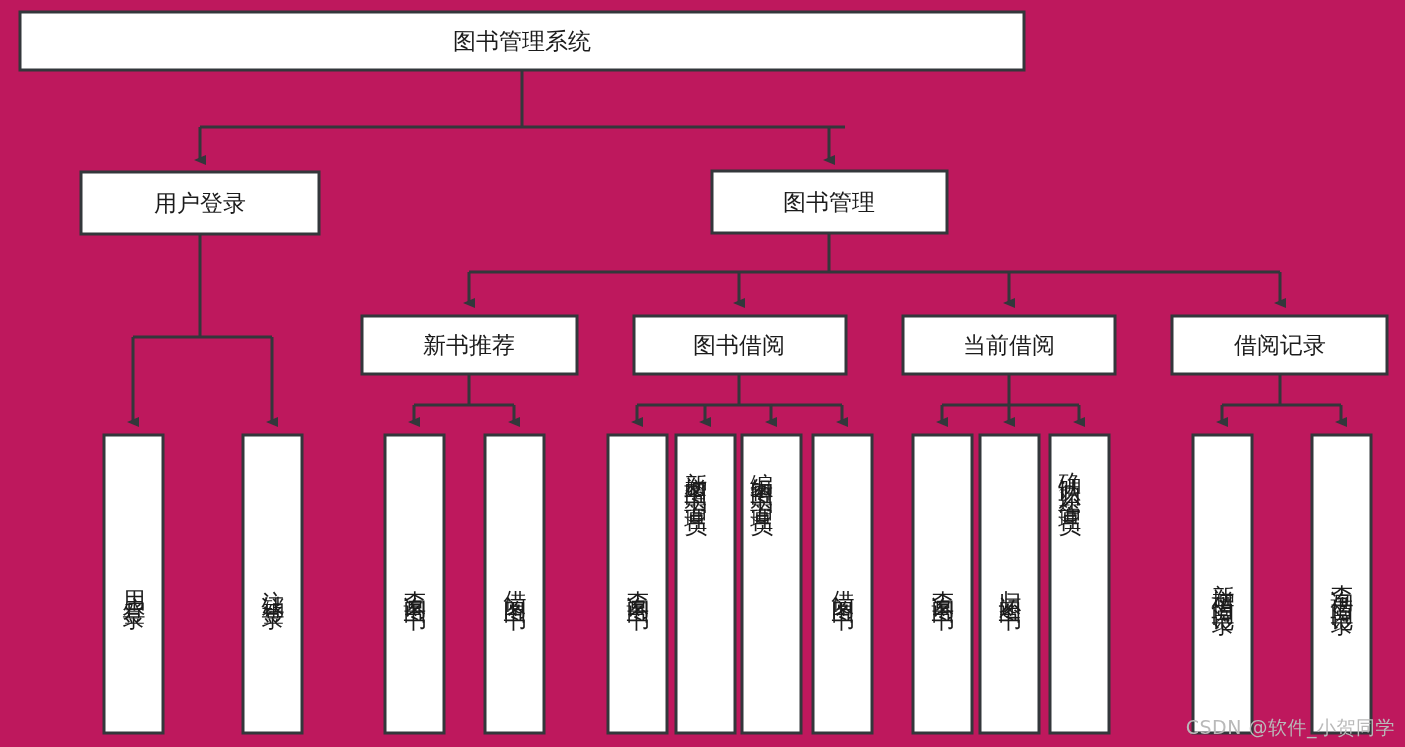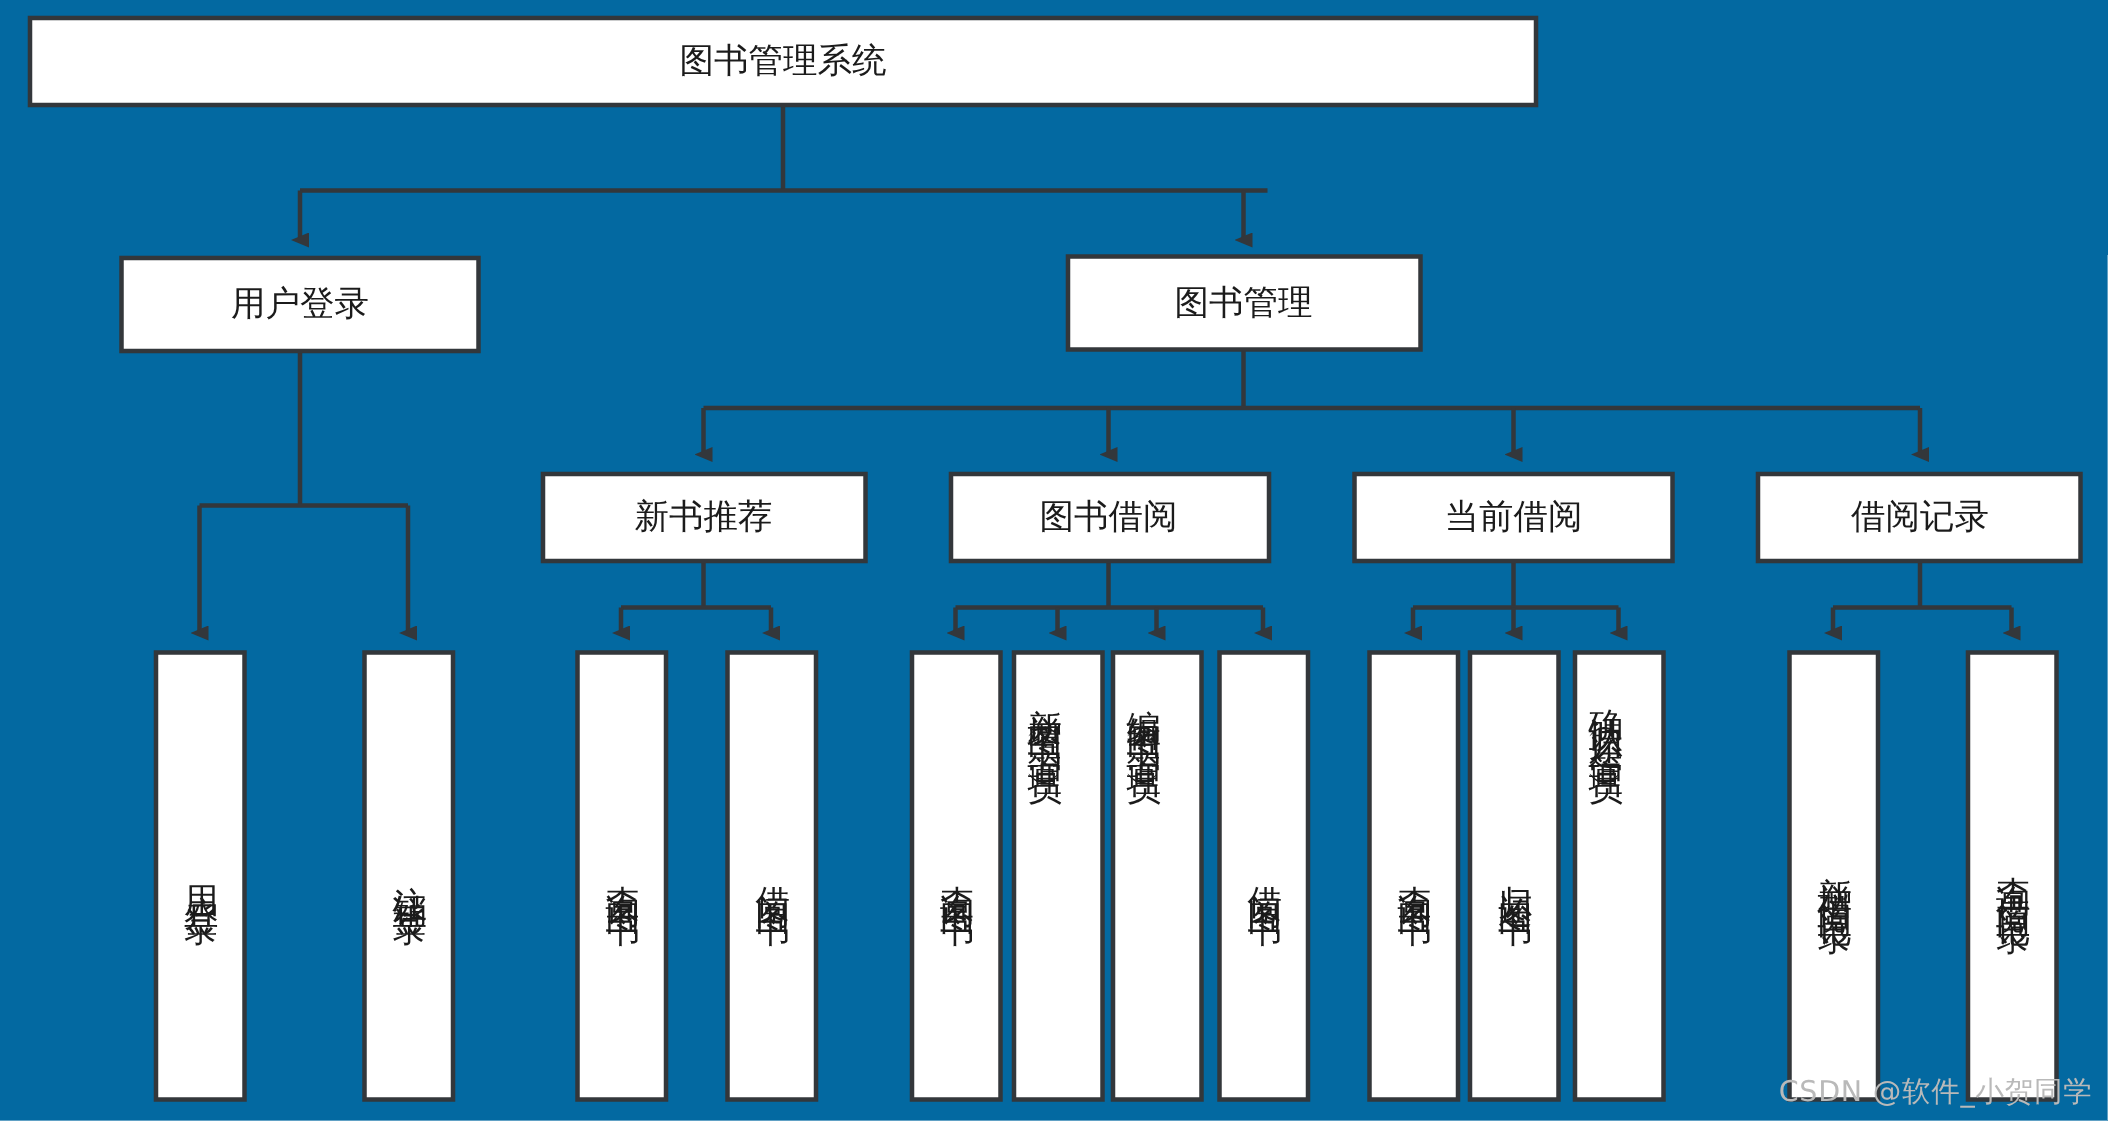--- a/index.html
+++ b/index.html
@@ -1,20 +1,20 @@
 <!DOCTYPE html>
 <html><head>
 <meta charset="utf-8">
 <style>
   html,body{margin:0;padding:0;background:#ffffff;}
   body{
     width:1405px;height:747px;overflow:hidden;
     font-family:"DejaVu Sans","Liberation Sans",sans-serif;
   }
-  #diagram-root{position:relative;width:1405px;height:747px;background:#0369a1;}
+  #diagram-root{position:relative;width:1405px;height:747px;background:#be185d;}
   svg#tree{position:absolute;left:0;top:0;width:1405px;height:747px;}
   .box-rect{fill:#ffffff;stroke:#33373b;stroke-width:3;}
   .conn{stroke:#33373b;stroke-width:3;fill:none;}
   .arrowhead{fill:#33373b;}
   .node-label{
     font-family:"DejaVu Sans","Liberation Sans",sans-serif;
     fill:#1b1b1b;
     dominant-baseline:middle;
     text-anchor:middle;
   }

